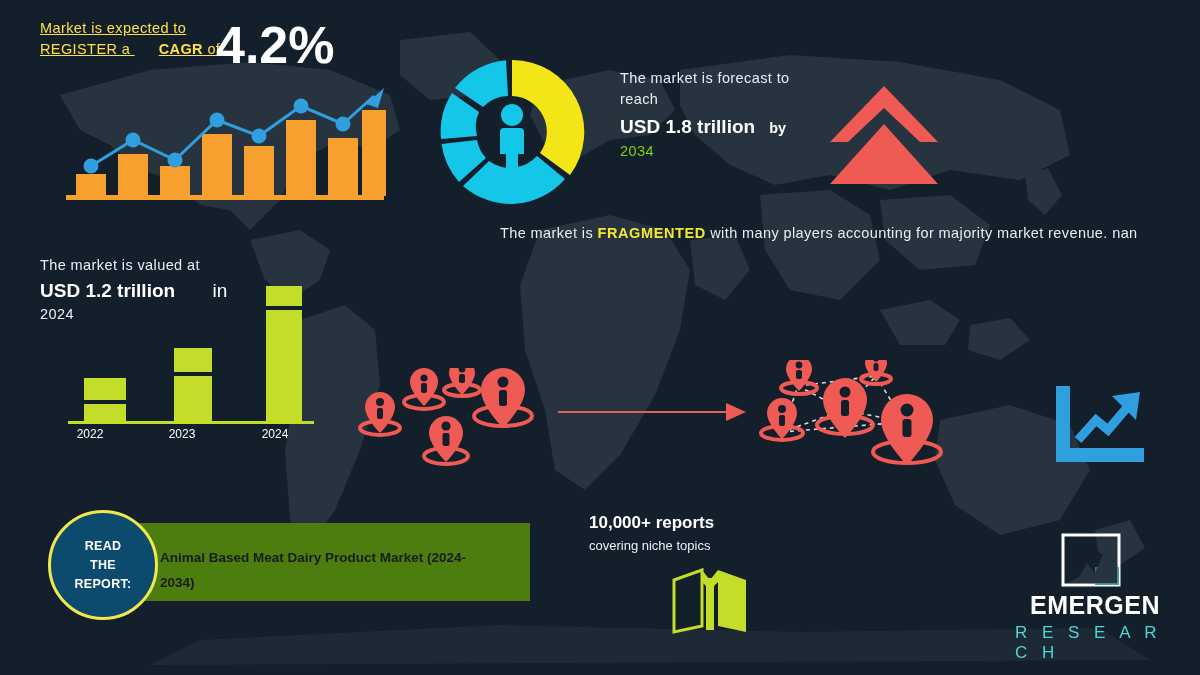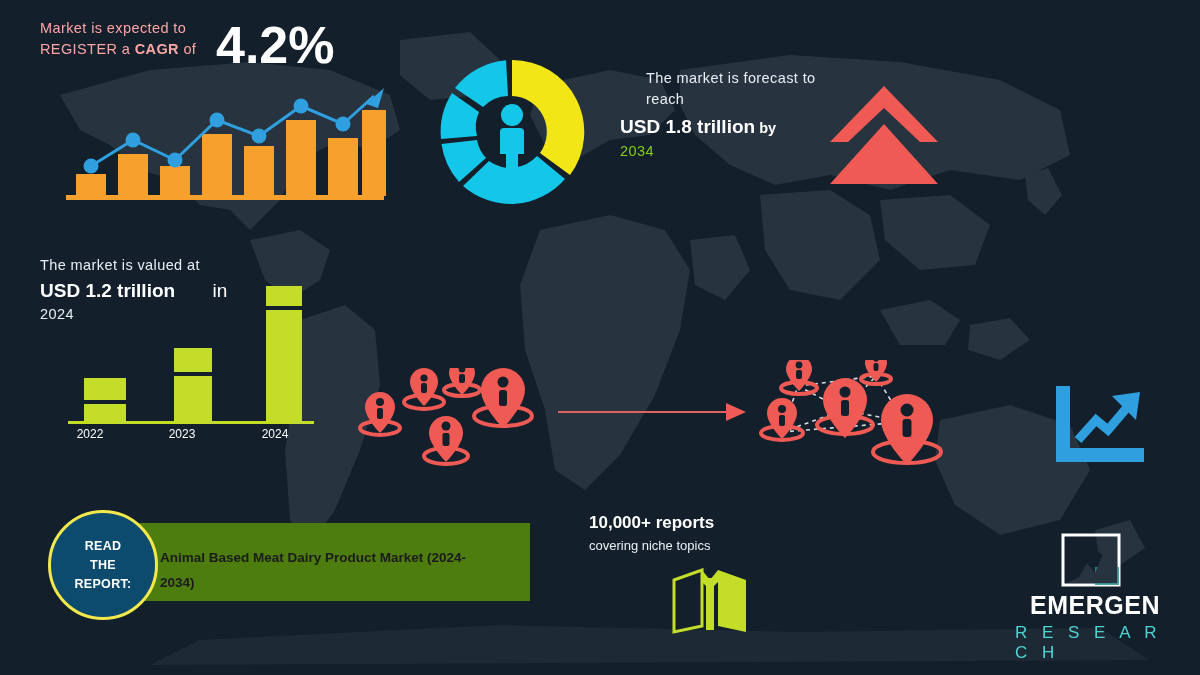--- a/index.html
+++ b/index.html
@@ -11,38 +11,38 @@
     position:relative;
     width:1200px;height:675px;
     background:#131f2b;
     overflow:hidden;
   }
   #worldmap{position:absolute;left:0;top:0;width:1200px;height:675px;}
 
   
   .txt{position:absolute;color:#eef3f7;letter-spacing:.4px;}
   .lt{font-weight:400;}
-  .bd{font-weight:700;}
+  .bd{font-weight:700;margin-left:24px;}
   #cagr-lines{position:absolute;left:40px;top:18px;width:185px;
-    font-size:14.5px;line-height:21px;color:#fca5a5;}
+    font-size:14.5px;line-height:21px;color:#fde047;text-decoration:underline;}
   #cagr-value{position:absolute;left:216px;top:16px;
     font-size:52px;font-weight:700;color:#ffffff;line-height:58px;letter-spacing:0px;}
 
   
   #orange-chart{position:absolute;left:62px;top:82px;width:325px;height:124px;}
 
   
   #donut{position:absolute;left:432px;top:52px;width:160px;height:160px;}
 
   
   #forecast-l1{position:absolute;left:620px;top:68px;width:230px;
-    font-size:14.5px;line-height:21px;color:#e8eef4;margin-left:26px;}
+    font-size:14.5px;line-height:21px;color:#e8eef4;}
   #forecast-l2{position:absolute;left:620px;top:116px;width:250px;
     font-size:19px;font-weight:700;color:#ffffff;}
-  #forecast-by{font-size:14.5px;font-weight:700;}
+  #forecast-by{font-size:14.5px;font-weight:700;padding-left:10px;}
   #forecast-l3{position:absolute;left:620px;top:143px;
     font-size:14.5px;color:#84cc16;}
 
   
   #red-arrows{position:absolute;left:828px;top:80px;width:112px;height:110px;}
 
   
   #fragmented{position:absolute;left:500px;top:221px;width:640px;
     font-size:14.5px;line-height:24px;color:#e9eef3;}
   #fragmented .hl{color:#f2e733;font-weight:700;letter-spacing:.6px;}
@@ -190,20 +190,23 @@
   <div id="forecast-l2">
     <span>USD 1.8 trillion</span><span id="forecast-by"> by</span>
   </div>
   <div id="forecast-l3" class="txt lt">2034</div>
 
   <svg id="red-arrows" viewBox="0 0 112 110">
     <polygon points="56,6 110,62 92,62 56,28 20,62 2,62" fill="#ef5a54"></polygon>
     <polygon points="56,44 110,104 2,104" fill="#ef5a54"></polygon>
   </svg>
 
+  <div id="fragmented" class="txt lt">
+    <span>The market is </span><span class="hl">FRAGMENTED</span><span> with many players accounting for majority market revenue. nan</span>
+  </div>
 
   <div id="valued-l1" class="txt lt">The market is valued at</div>
   <div id="valued-l2">
     <span>USD 1.2 trillion</span><span id="valued-in"> in</span>
   </div>
   <div id="valued-l3" class="txt lt">2024</div>
 
   <svg id="green-chart" viewBox="0 0 260 168">
     <g>
       <rect x="22" y="100" width="42" height="44" fill="#c3dd28"></rect>

